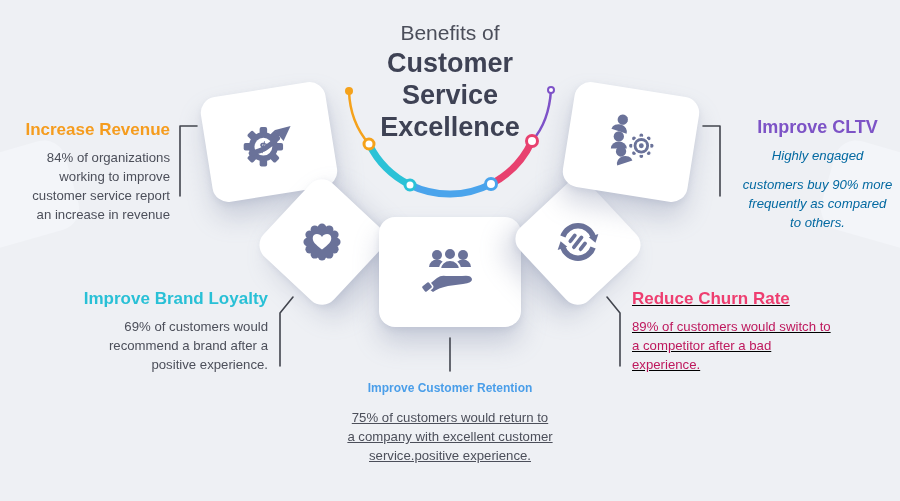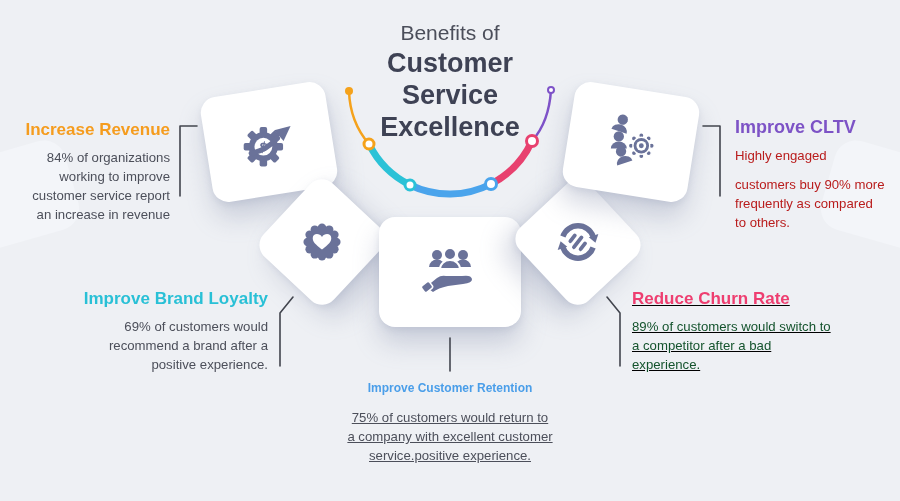--- a/index.html
+++ b/index.html
@@ -33,21 +33,21 @@
   .icon-wrap svg{width:100%;height:100%;display:block;}
   
   .benefit{position:absolute;}
   .benefit-label{font-size:17px;font-weight:700;line-height:21px;}
   .benefit-body{font-size:13.2px;line-height:19px;margin-top:8px;}
   .b-revenue{left:0;top:119px;width:170px;text-align:right;}
   .b-loyalty{left:0;top:288px;width:268px;text-align:right;}
   .b-retention{left:338px;top:377px;width:224px;text-align:center;}
   .b-retention .benefit-label{font-size:12px;line-height:23px;}
   .b-churn{left:632px;top:288px;width:230px;text-align:left;text-decoration:underline;}
-  .b-cltv{left:735px;top:117px;width:165px;text-align:left;}
+  .b-cltv{left:735px;top:117px;width:165px;text-align:center;}
   .b-cltv .benefit-label{font-size:18px;}
   .stanza-gap{margin-top:10px;}
   
   .overlay{position:absolute;left:0;top:0;pointer-events:none;}
 </style>
 </head>
 <body>
 
 <div class="canvas" style="background-color: rgb(238, 240, 244);">
 
@@ -84,30 +84,30 @@
     <div class="benefit-label" style="width: 200px; margin: 0px auto; color: rgb(74, 158, 233);">Improve Customer Retention</div>
     <div class="benefit-body" style="color: rgb(76, 79, 90); text-decoration: underline;">
       <div>75% of customers would return to</div>
       <div>a company with excellent customer</div>
       <div>service.positive experience.</div>
     </div>
   </div>
 
   <div class="benefit b-churn">
     <div class="benefit-label" style="color: rgb(238, 62, 112);">Reduce Churn Rate</div>
-    <div class="benefit-body" style="color: #14532d;">
+    <div class="benefit-body" style="color: #be185d;">
       <div>89% of customers would switch to</div>
       <div>a competitor after a bad</div>
       <div>experience.</div>
     </div>
   </div>
 
   <div class="benefit b-cltv">
     <div class="benefit-label" style="color: rgb(125, 83, 198);">Improve CLTV</div>
-    <div class="benefit-body" style="color: #b91c1c;">
+    <div class="benefit-body" style="color: #0369a1; font-style: italic;">
       <div>Highly engaged</div>
       <div class="stanza-gap">customers buy 90% more</div>
       <div>frequently as compared</div>
       <div>to others.</div>
     </div>
   </div>
 
   <div class="card card-1">
     <div class="icon-wrap">
       <svg viewBox="0 0 64 64">

